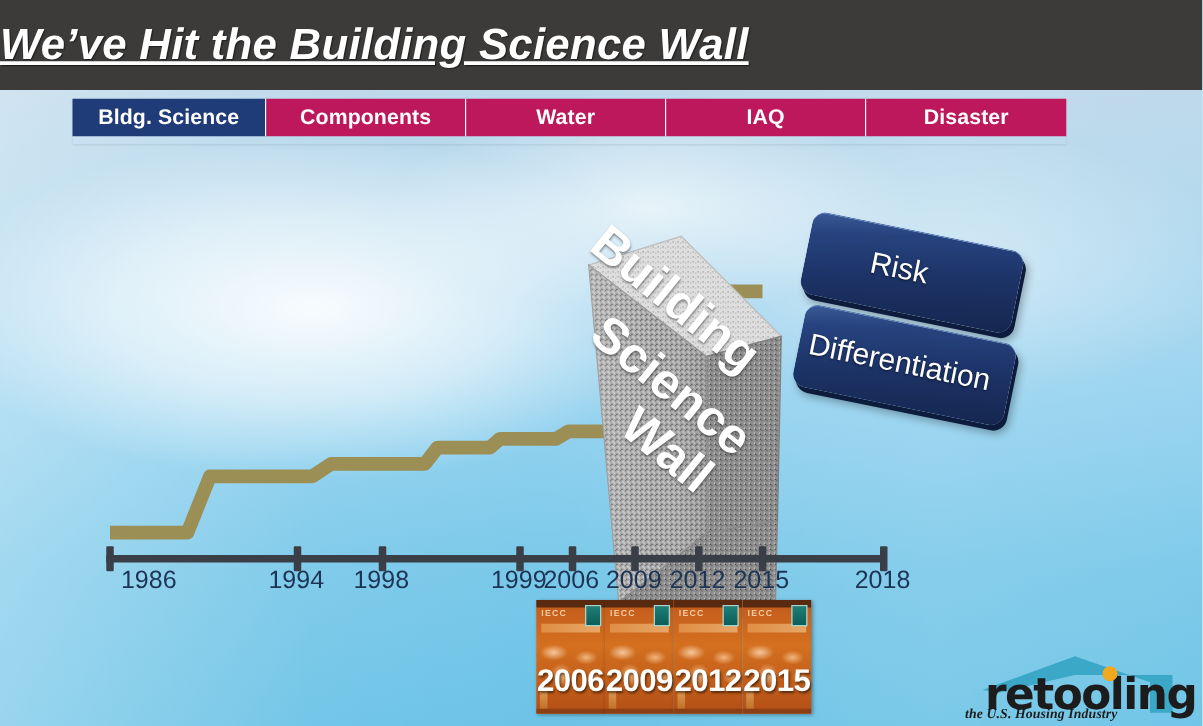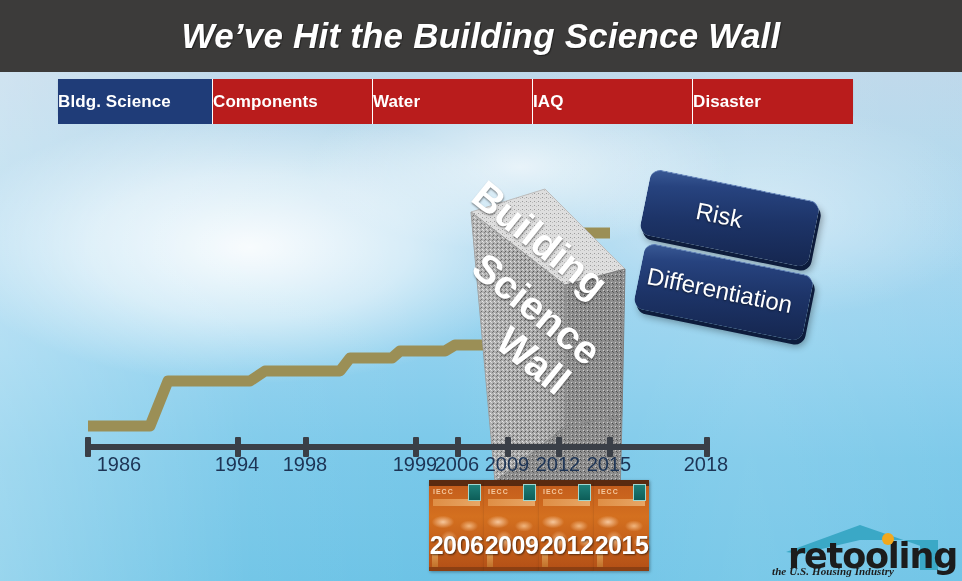--- a/index.html
+++ b/index.html
@@ -8,25 +8,26 @@
   #slide{
     position:relative;width:962px;height:581px;overflow:hidden;
     background:#7ecbe8;
   }
   
   #titlebar{
     position:absolute;left:0;top:0;width:962px;height:72px;
     background:#3c3b3a;
   }
   #title{
-    position:absolute;left:0;top:16px;width:962px;text-align:center;
+    position:absolute;left:0;top:16px;width:962px;text-align:left;
     color:#ffffff;font-family:"Liberation Sans Narrow","Liberation Sans",sans-serif;
     font-size:35px;font-weight:bold;font-style:italic;letter-spacing:.2px;
     text-shadow:1px 1px 1px rgba(0,0,0,.45);
     white-space:nowrap;
+    text-decoration:underline;
   }
   
   #sky{
     position:absolute;left:0;top:72px;width:962px;height:509px;
     background:
       radial-gradient(ellipse 420px 190px at 250px 175px, rgba(255,255,255,.92) 0%, rgba(255,255,255,.55) 38%, rgba(255,255,255,0) 72%),
       radial-gradient(ellipse 300px 120px at 520px 95px, rgba(255,255,255,.70) 0%, rgba(255,255,255,0) 70%),
       radial-gradient(ellipse 330px 150px at 760px 140px, rgba(255,255,255,.42) 0%, rgba(255,255,255,0) 72%),
       linear-gradient(180deg,#bcd7ea 0%,#b4d8ec 14%,#a6d6ef 34%,#8ed0ee 56%,#79c8e9 76%,#6cc3e6 100%);
   }
@@ -34,28 +35,28 @@
     content:"";position:absolute;left:0;top:0;width:100%;height:100%;
     background:linear-gradient(90deg, rgba(255,255,255,.30) 0%, rgba(255,255,255,.05) 26%, rgba(255,255,255,0) 45%, rgba(255,255,255,.10) 78%, rgba(255,255,255,.04) 100%);
     pointer-events:none;
   }
   
   #tabs{
     position:absolute;left:58px;top:79px;height:36px;display:flex;
     box-shadow:0 1px 2px rgba(0,0,0,.10);
   }
   .tab{
-    display:flex;align-items:center;justify-content:flex-start;
-    height:45px;box-sizing:border-box;
+    display:flex;align-items:center;justify-content:center;
+    height:30px;box-sizing:border-box;
     color:#ffffff;font-size:17px;font-weight:bold;
     letter-spacing:.1px;white-space:nowrap;
     border-right:1px solid #ffffff;
   }
   .tab:last-child{border-right:none;}
-  .tab.inactive{background:#b91c1c;}
+  .tab.inactive{background:#be185d;}
   .tab.active{background:#1f3c78;}
   
   #axis{
     position:absolute;left:85px;top:444px;width:624px;height:6px;
     background:#3a3f47;border-radius:1px;
   }
   .tick{
     position:absolute;width:6px;height:20px;background:#3a3f47;top:437px;border-radius:1px;
   }
   .yearlbl{

